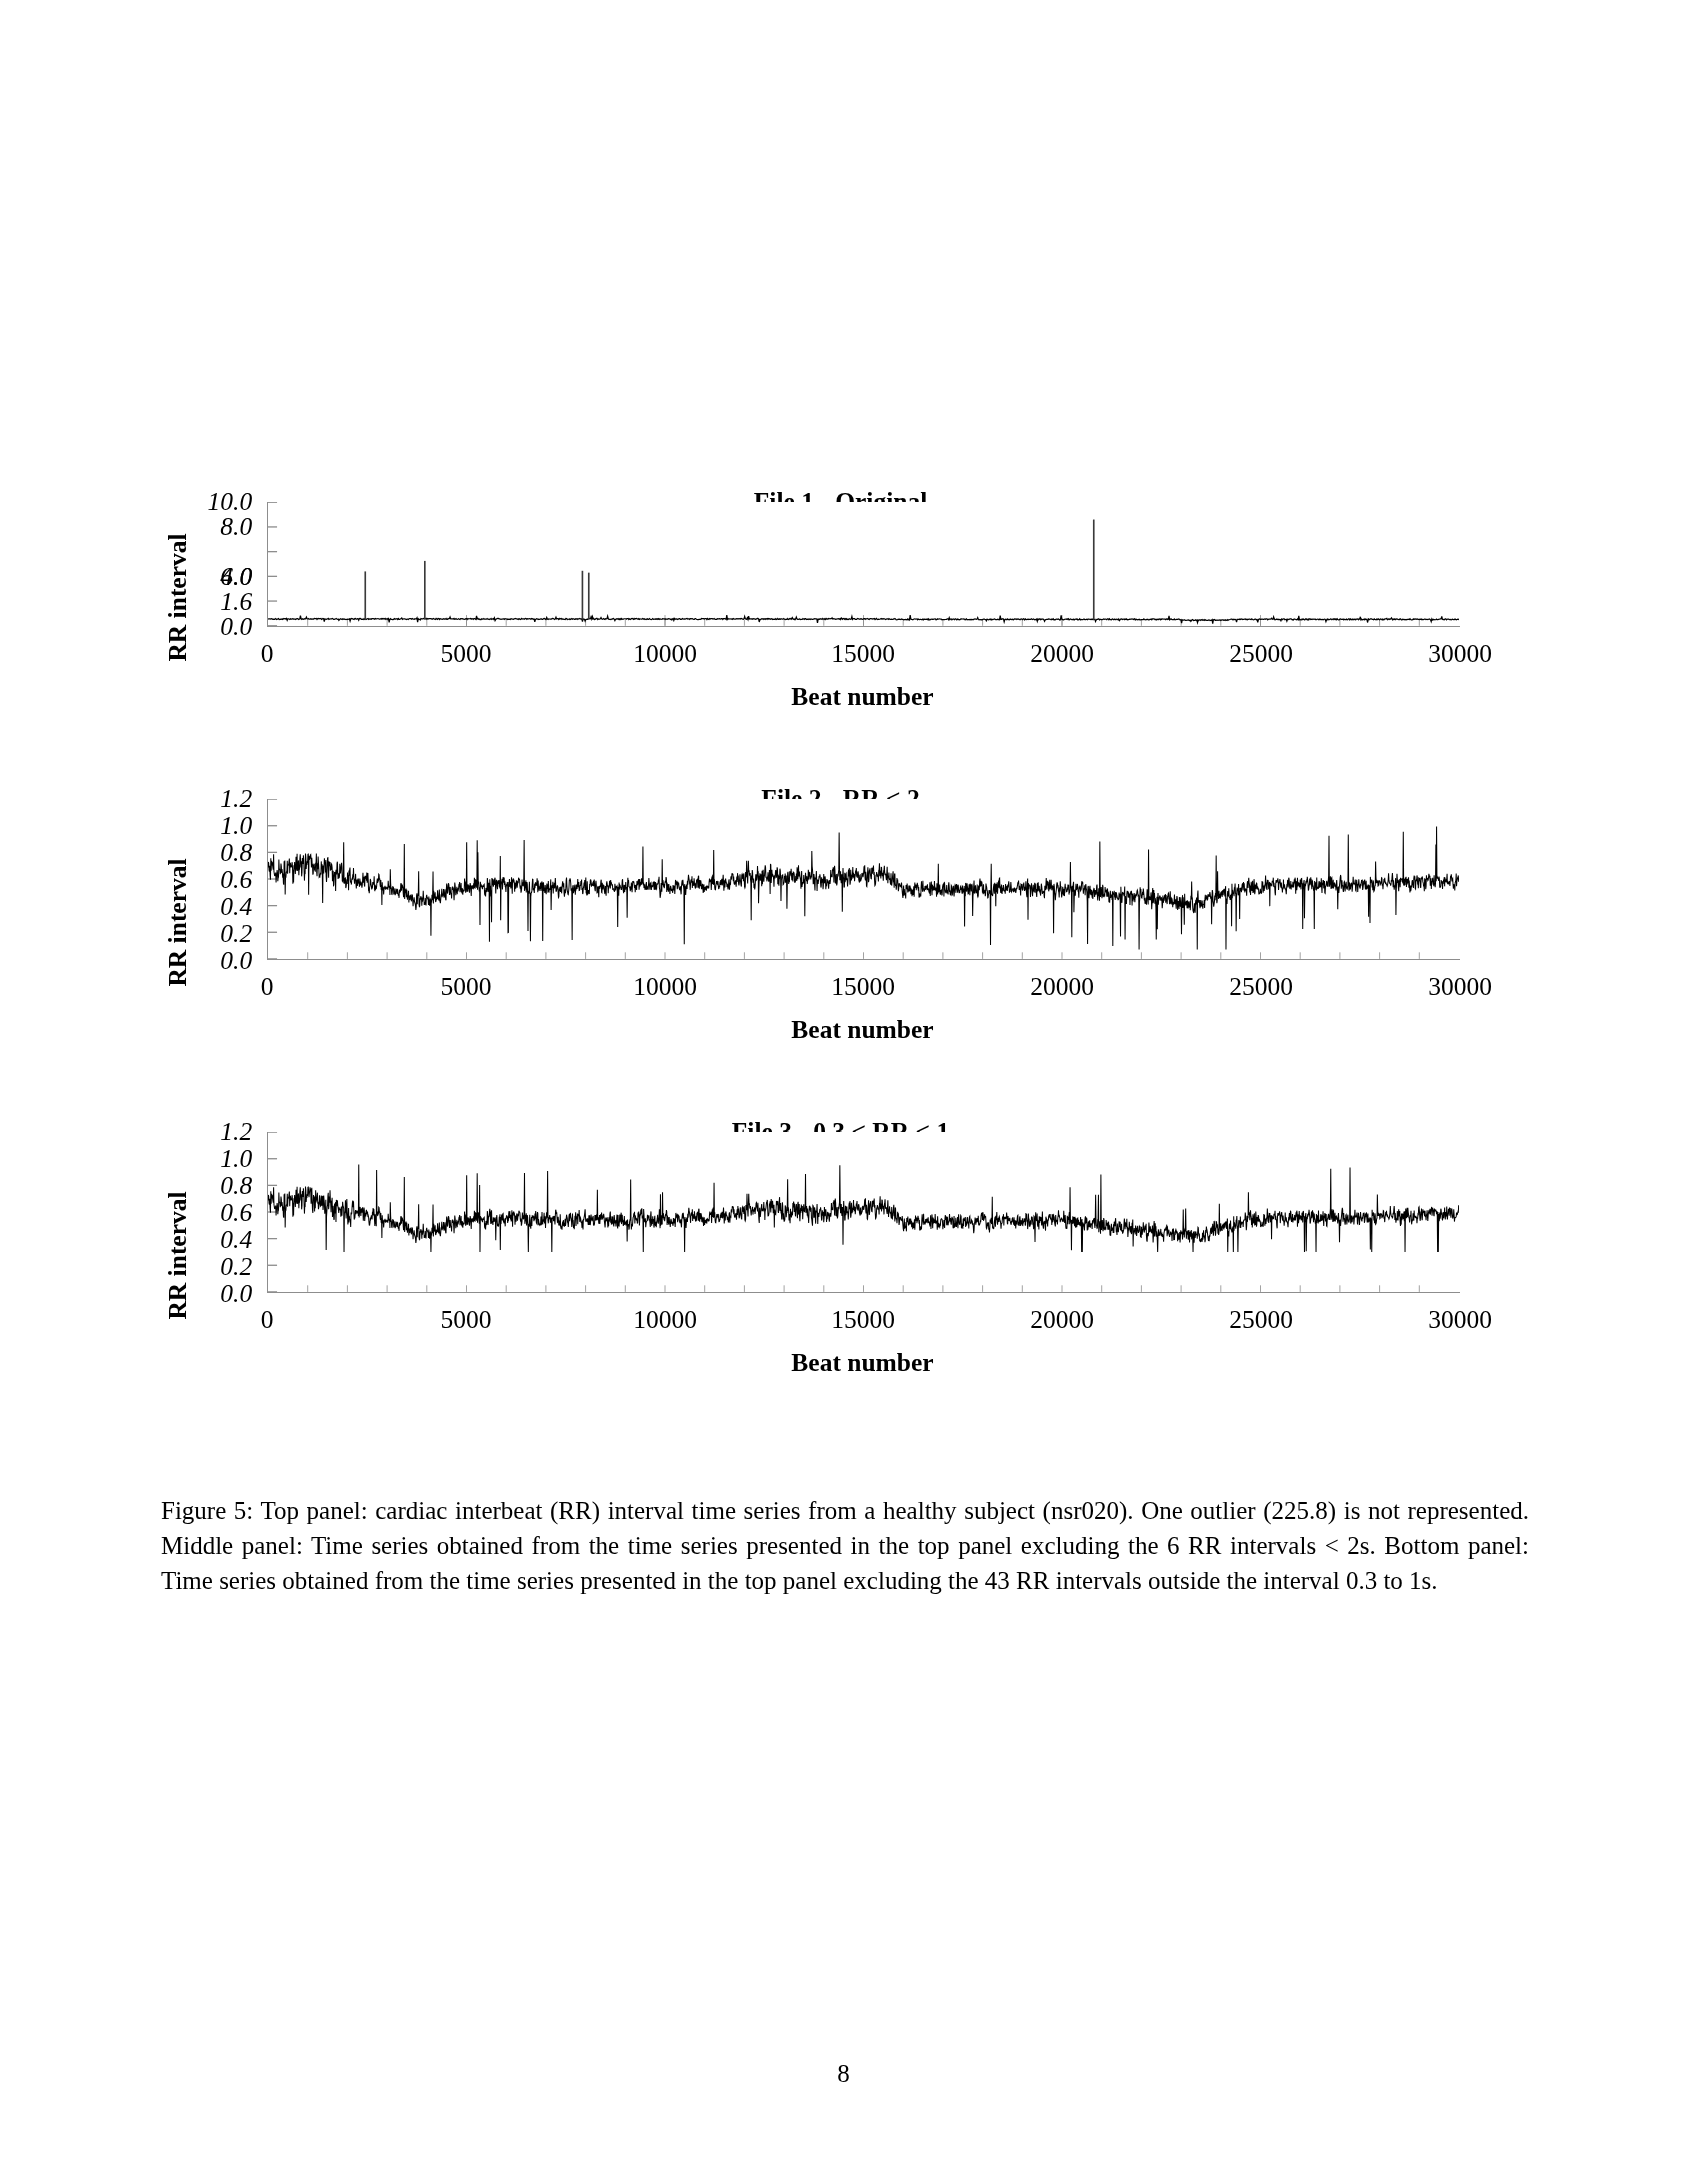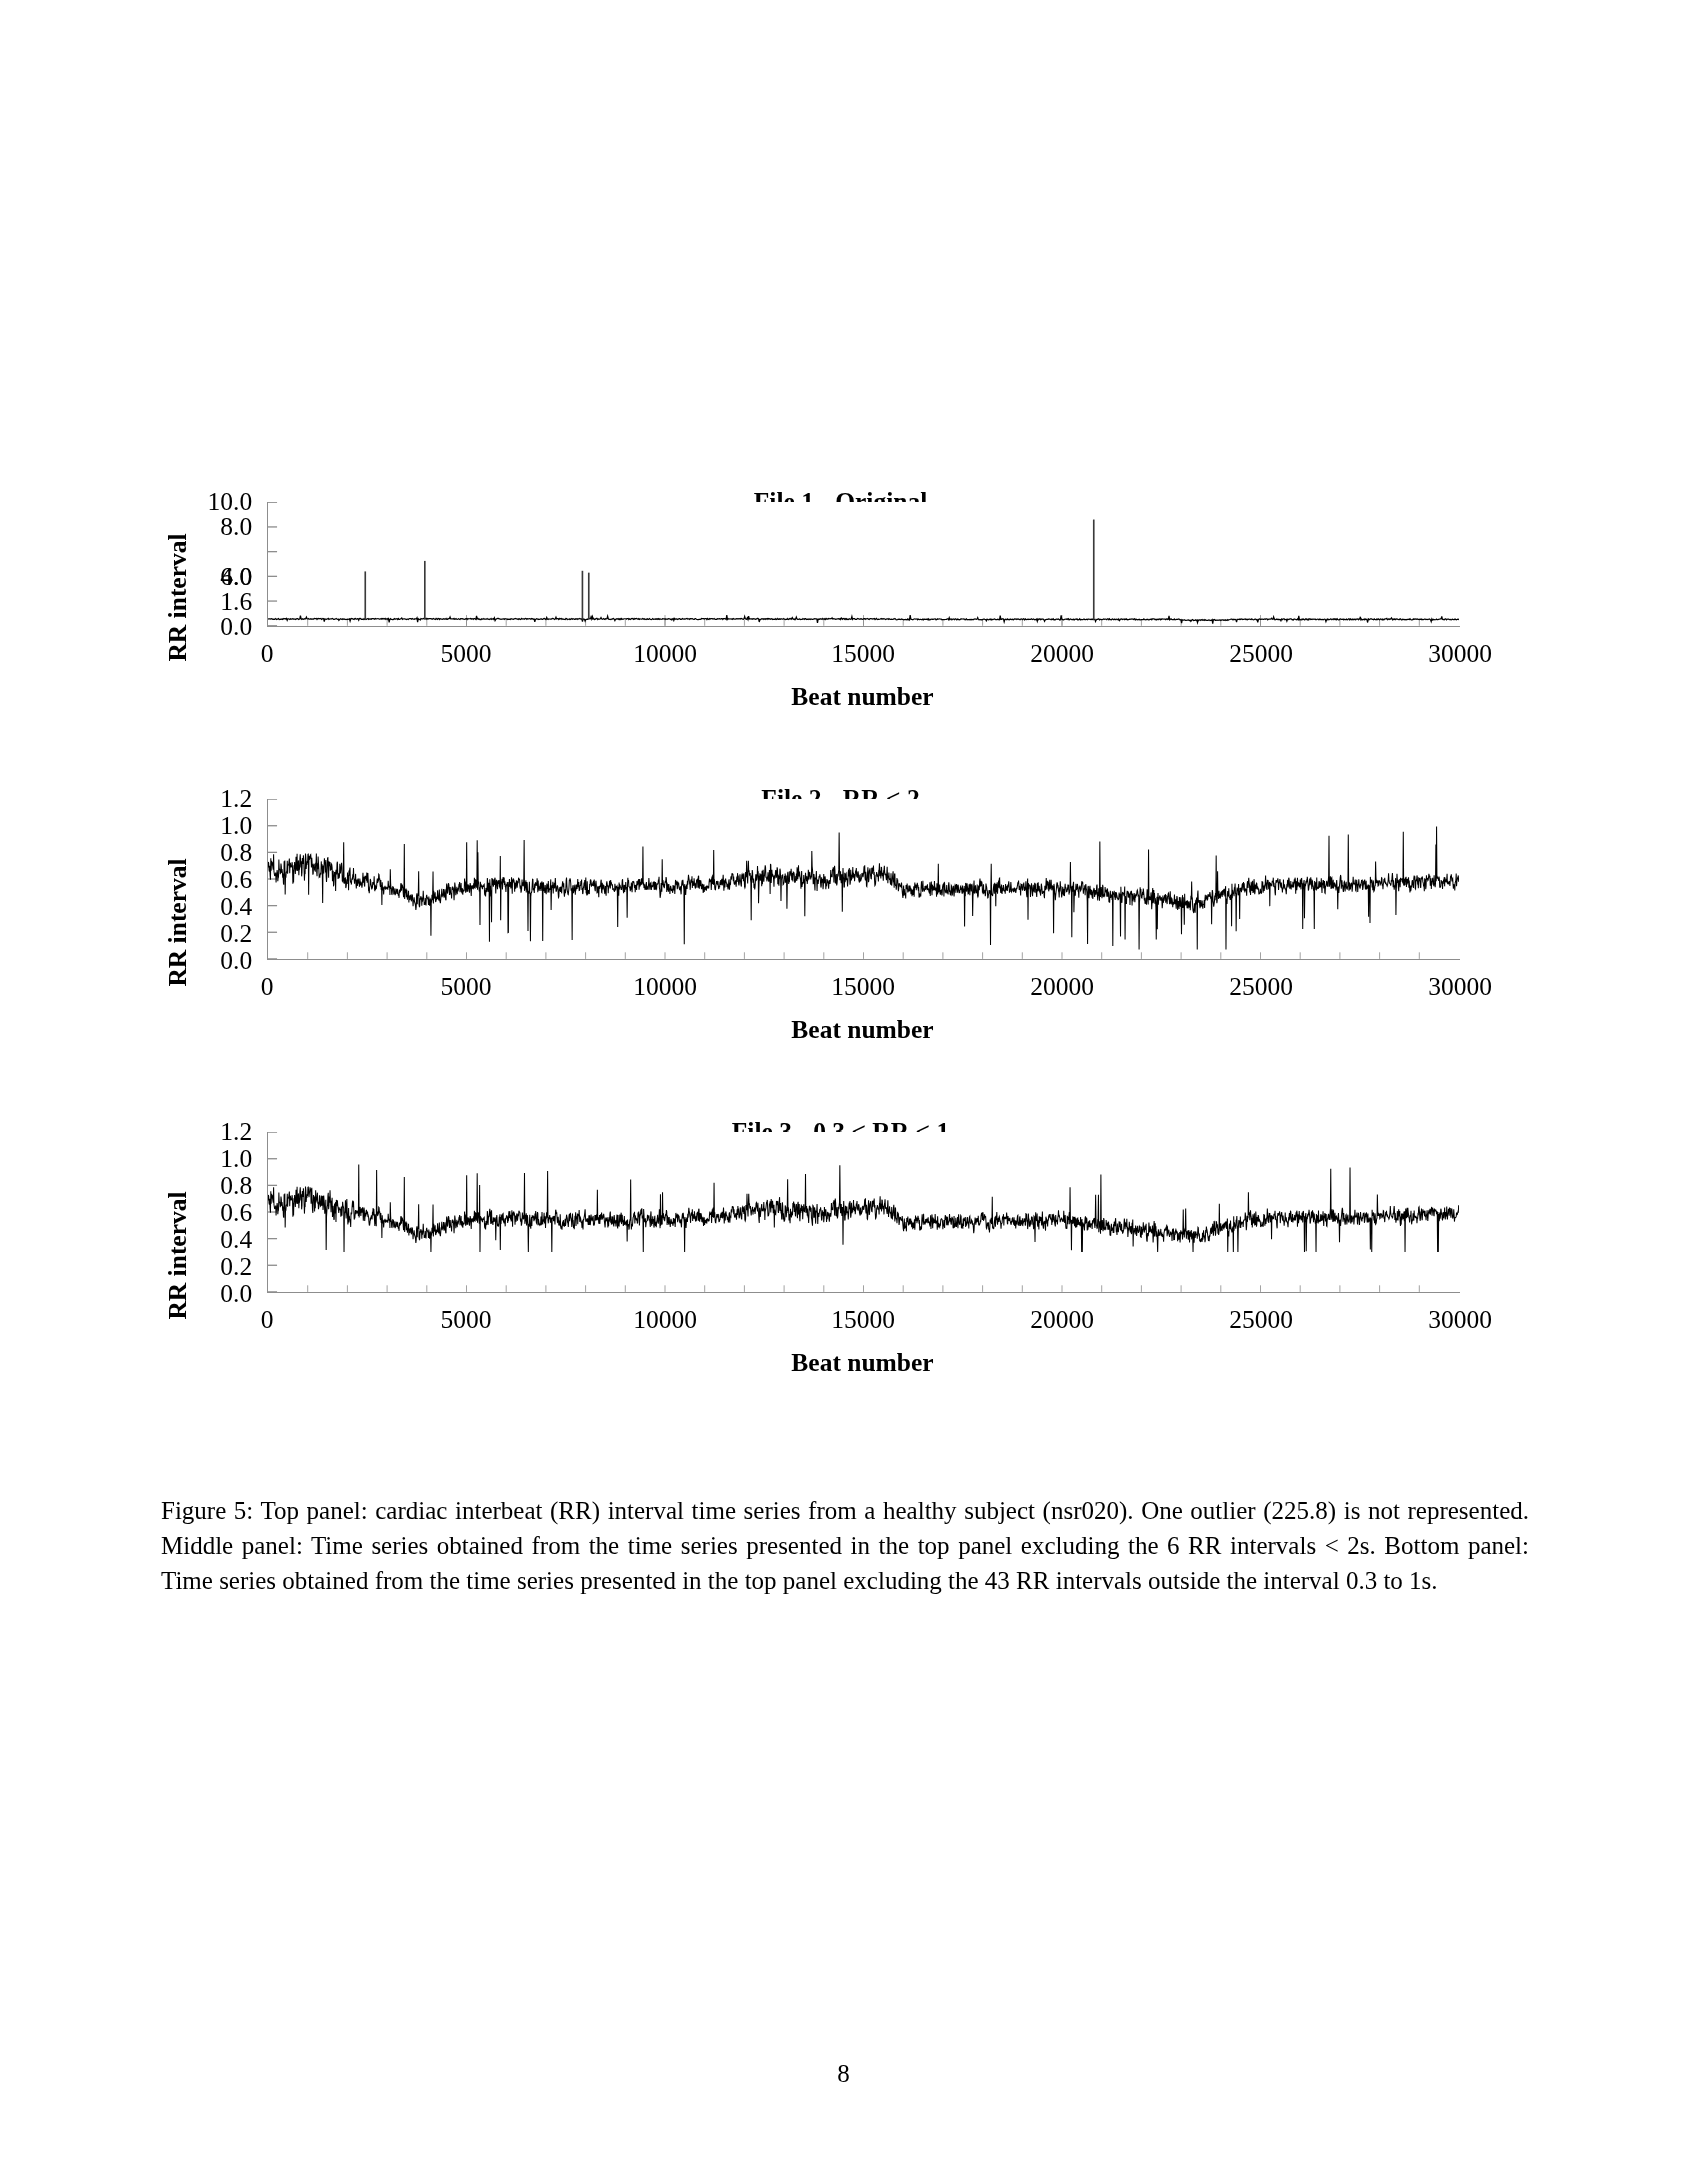--- a/index.html
+++ b/index.html
@@ -54,20 +54,21 @@
     letter-spacing: 0px;
     white-space: nowrap;
   }
 
   .ytick-col {
     position: absolute;
     width: 79px;
     text-align: center;
     font-size: 25.5px;
     line-height: 1;
+    font-style: italic;
   }
   .ytick {
     position: absolute;
     right: 0;
     transform: translateY(-50%);
     white-space: nowrap;
   }
 
   .plotbox {
     position: absolute;

